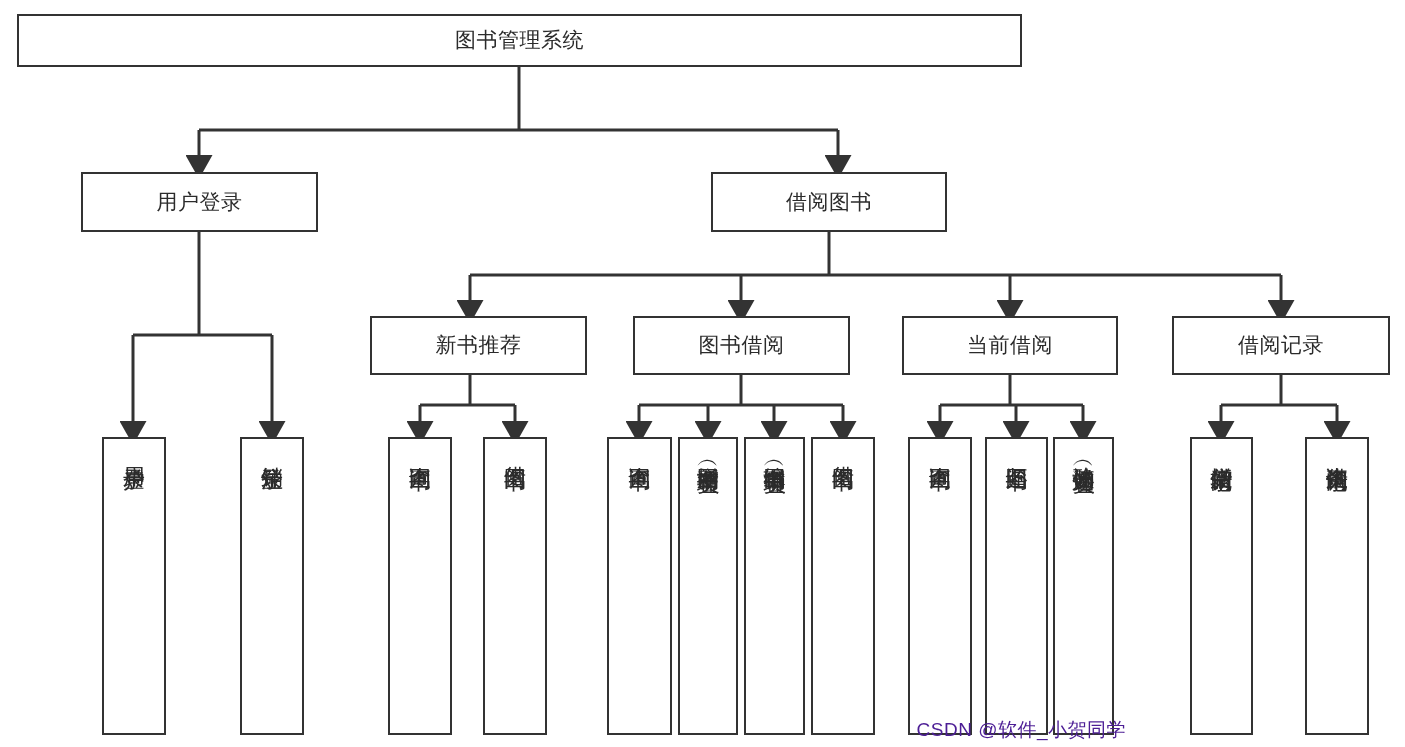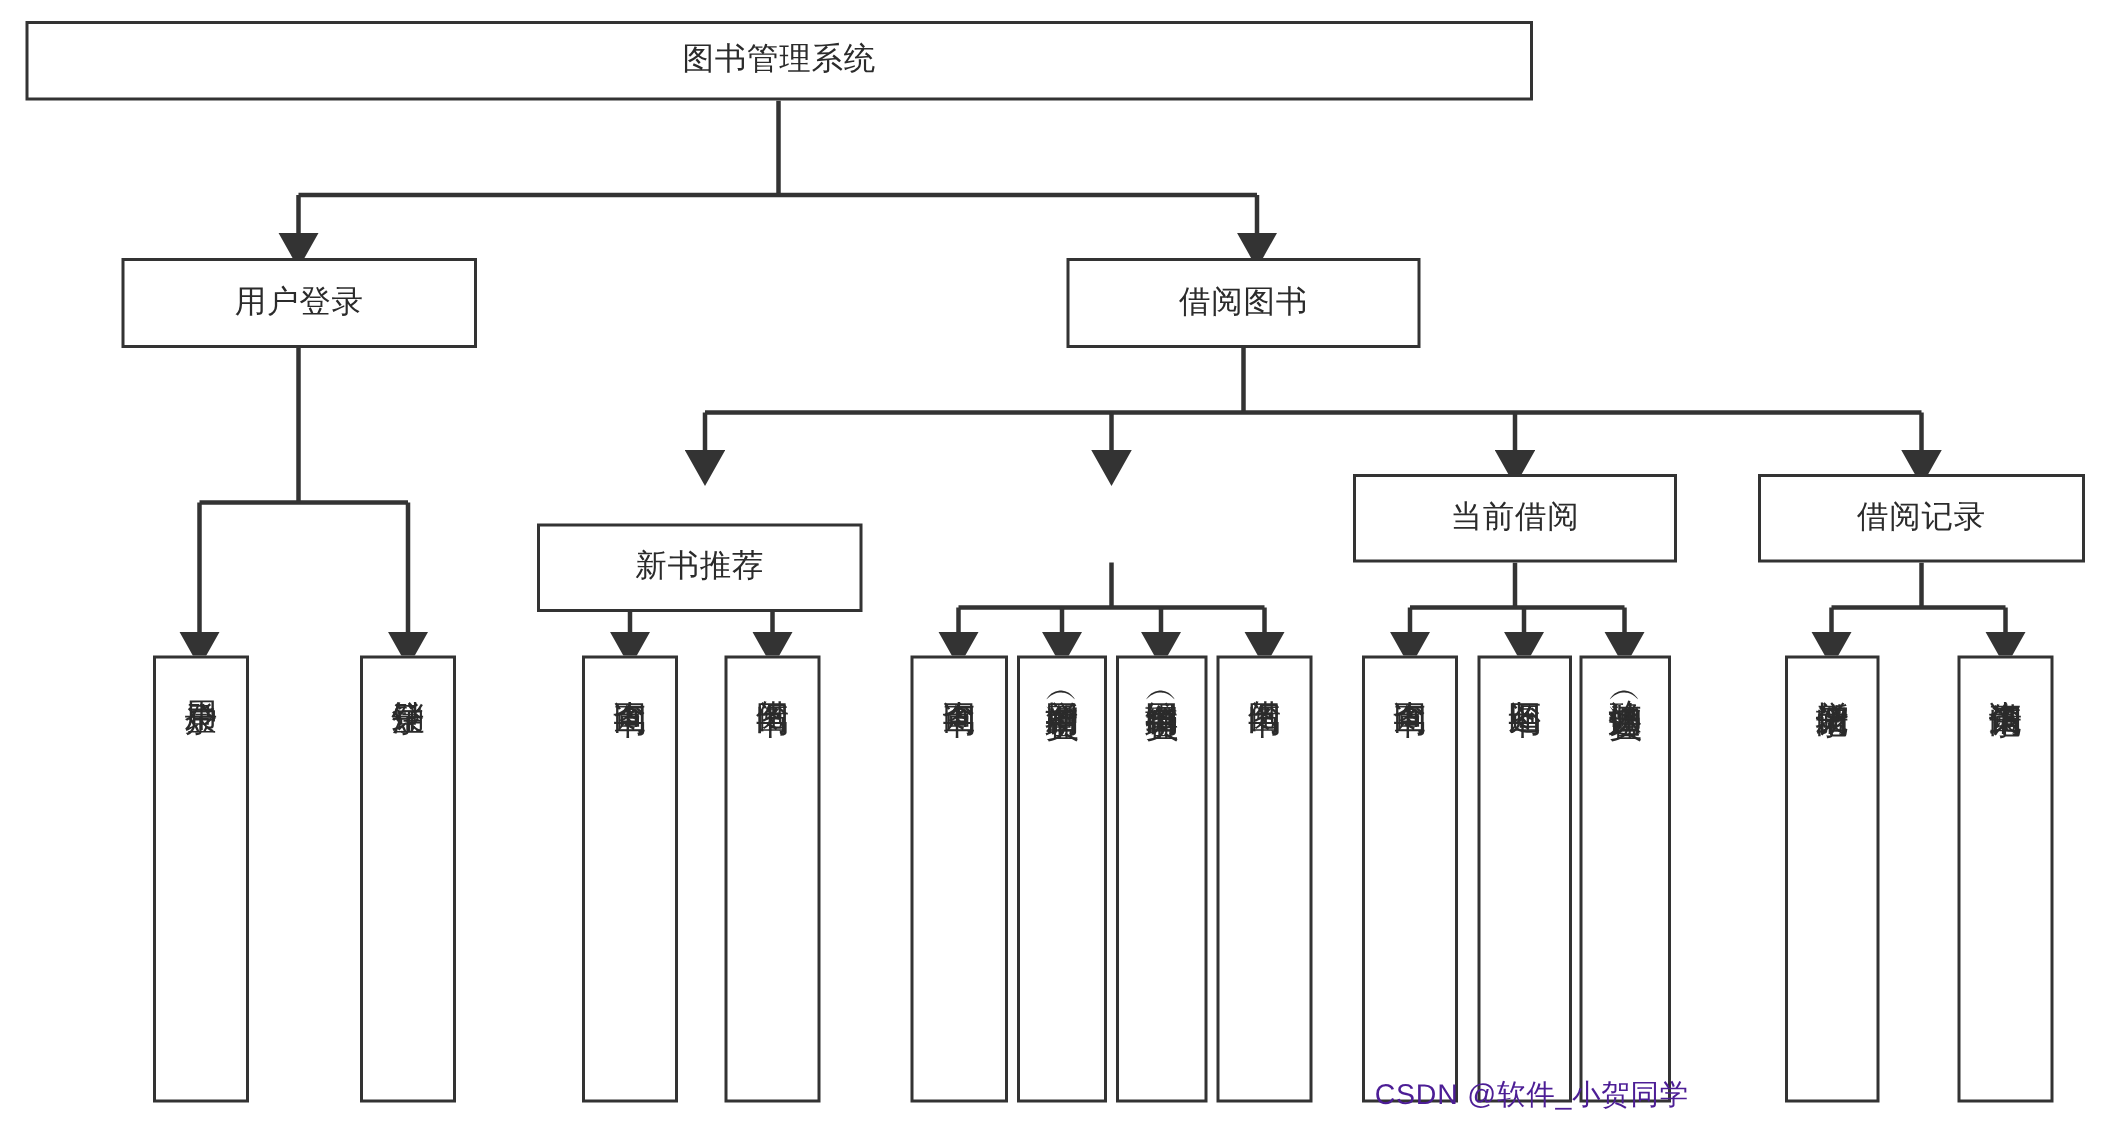--- a/index.html
+++ b/index.html
@@ -115,22 +115,25 @@
     <span class="lbl">图书管理系统</span>
   </div>
 
   <div class="node" style="left:81px;top:172px;width:237px;height:60px;">
     <span class="lbl">用户登录</span>
   </div>
   <div class="node" style="left:711px;top:172px;width:236px;height:60px;">
     <span class="lbl">借阅图书</span>
   </div>
 
-  <div class="node" style="left:358px;top:316px;width:217px;height:59px;margin-top:33px;">
+  <div class="node" style="left:370px;top:316px;width:217px;height:59px;">
     <span class="lbl">新书推荐</span>
+  </div>
+  <div class="node" style="left:633px;top:316px;width:217px;height:59px;">
+    <span class="lbl">图书借阅</span>
   </div>
   <div class="node" style="left:902px;top:316px;width:216px;height:59px;justify-content:center;">
     <span class="lbl">当前借阅</span>
   </div>
   <div class="node" style="left:1172px;top:316px;width:218px;height:59px;">
     <span class="lbl">借阅记录</span>
   </div>
 
   <div class="node leaf" style="left:102px;top:437px;width:64px;height:298px;">
     <span class="lbl">用户登录</span>

